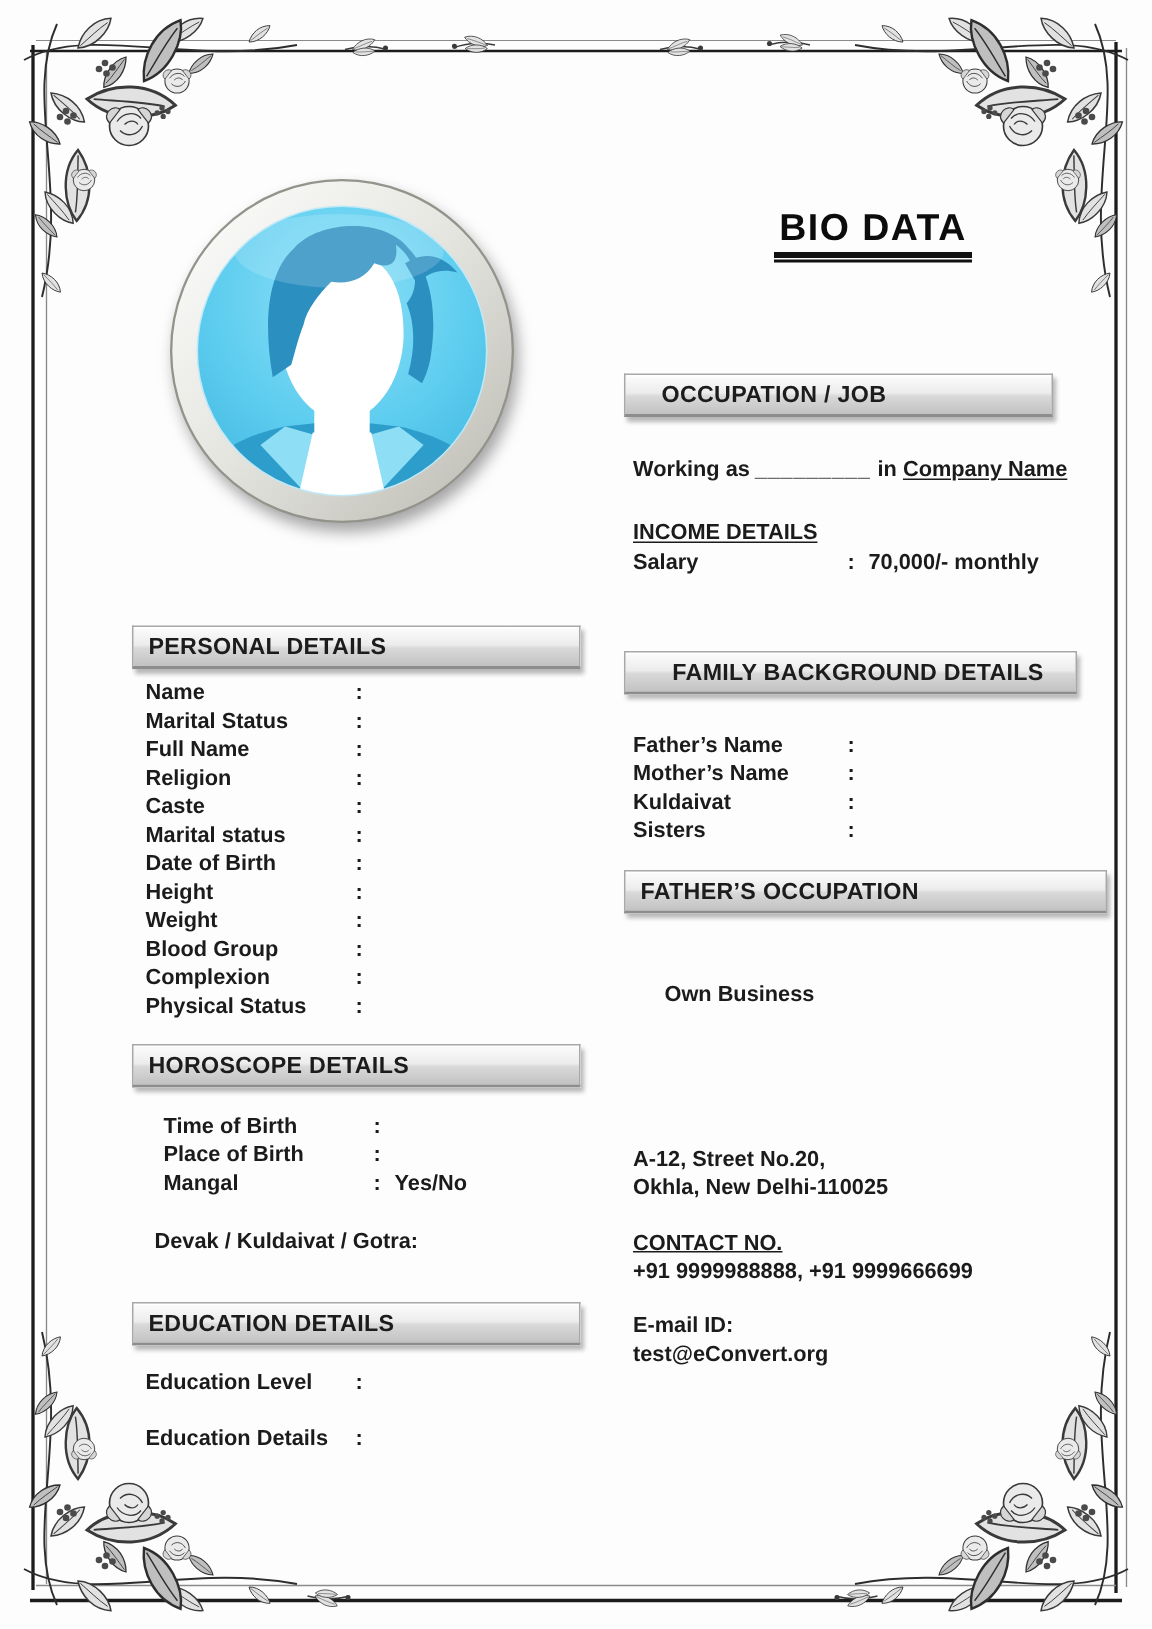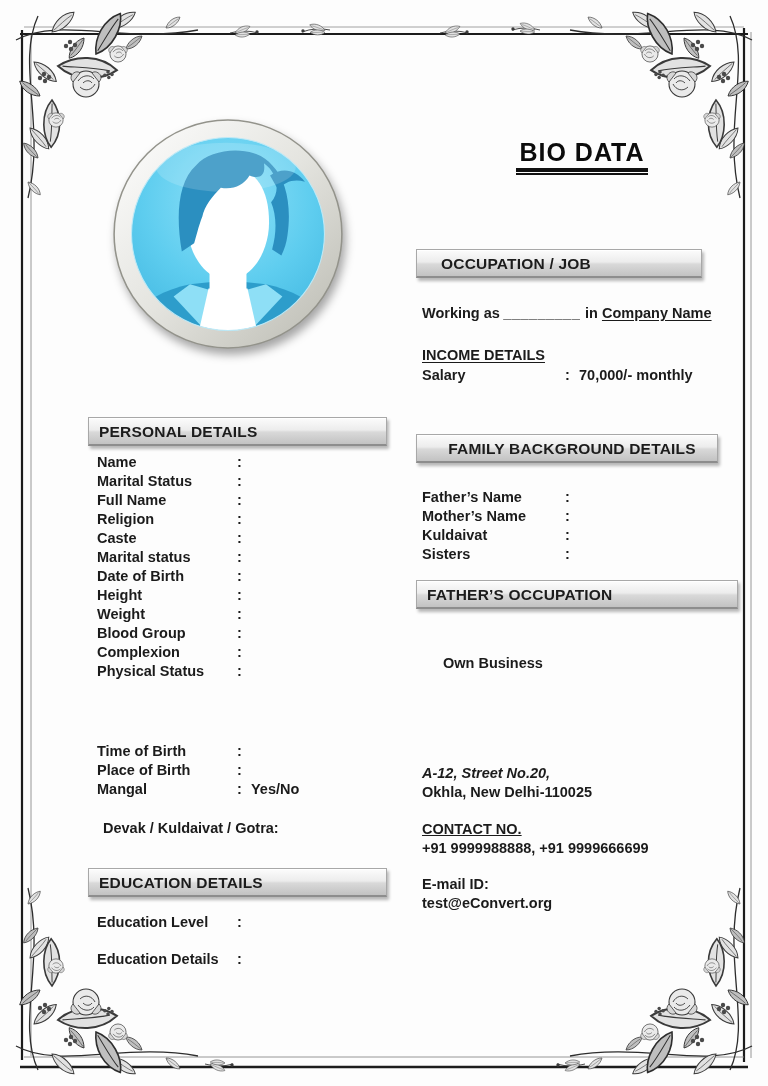--- a/index.html
+++ b/index.html
@@ -201,21 +201,21 @@
   </div>
 
   <div class="bar" style="left:416px;top:580px;width:322px;">
     <span>FATHER’S OCCUPATION</span>
   </div>
 
   <div class="txt" style="left:422px;top:654px;margin-left:21px;">Own Business</div>
 
 
   <div class="txt" style="left:422px;top:764px;width:300px;">
-    <span style="display:block;font-style:italic;">A-12, Street No.20,</span>
+    <span style="display:block;">A-12, Street No.20,</span>
     <span style="display:block;">Okhla, New Delhi-110025</span>
   </div>
 
   <div class="txt" style="left:422px;top:820px;text-decoration:underline;">CONTACT NO.</div>
   <div class="txt" style="left:422px;top:839px;width:310px;">+91 9999988888, +91 9999666699</div>
 
   <div class="txt" style="left:422px;top:875px;">E-mail ID:</div>
   <div class="txt" style="left:422px;top:894px;">test@eConvert.org</div>
 
   <div class="bar" style="left:88px;top:417px;width:299px;">
@@ -278,22 +278,25 @@
       <span class="col">:</span>
       <span class="val"></span>
     </div>
     <div class="row">
       <span class="lab">Physical Status</span>
       <span class="col">:</span>
       <span class="val"></span>
     </div>
   </div>
 
-
-  <div class="rows" style="left:97px;top:742px;width:290px;">
+  <div class="bar" style="left:88px;top:696px;width:299px;">
+    <span>HOROSCOPE DETAILS</span>
+  </div>
+
+  <div class="rows" style="left:109px;top:742px;width:290px;">
     <div class="row">
       <span class="lab">Time of Birth</span>
       <span class="col">:</span>
       <span class="val"></span>
     </div>
     <div class="row">
       <span class="lab">Place of Birth</span>
       <span class="col">:</span>
       <span class="val"></span>
     </div>

